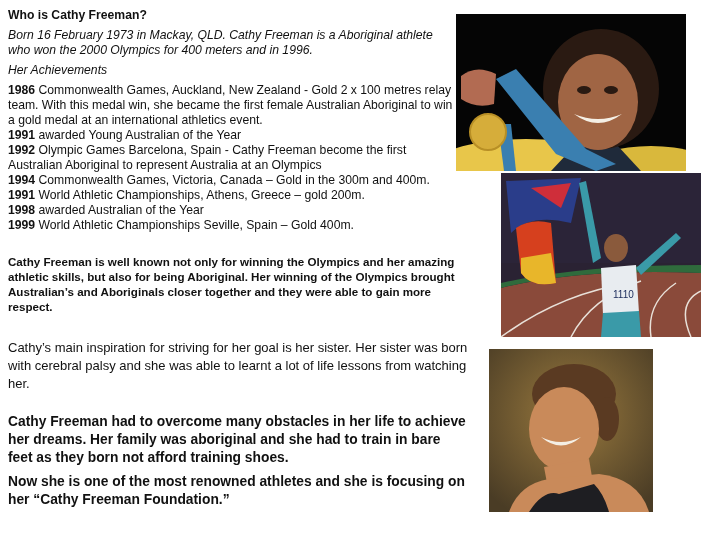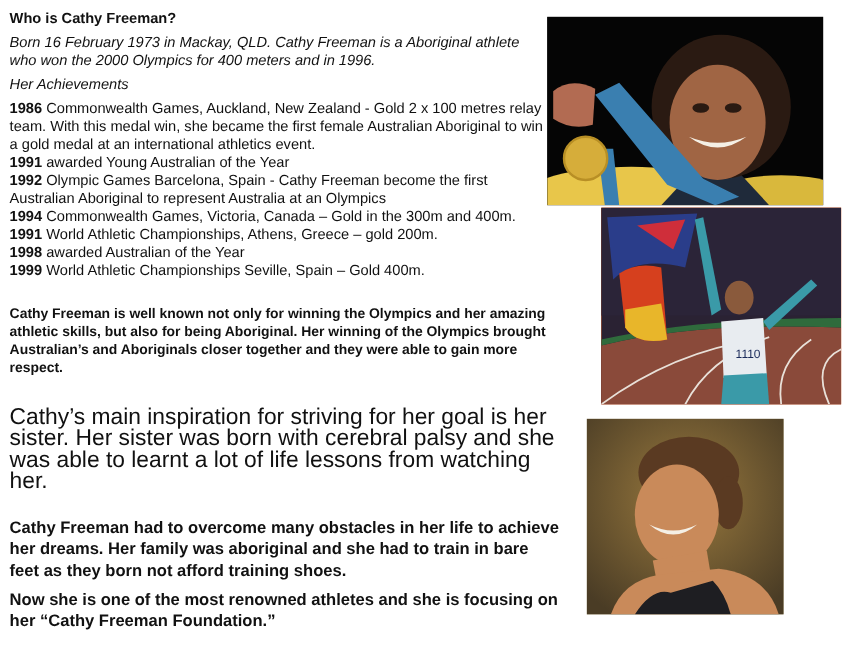--- a/index.html
+++ b/index.html
@@ -7,21 +7,21 @@
       width: 720px; height: 540px; overflow: hidden; position: relative;
       background: #ffffff; color: #111;
       font-family: "Liberation Sans", "DejaVu Sans", sans-serif;
     }
     .text-col { position: absolute; left: 8px; top: 8px; width: 450px; }
     .title { font-weight: bold; font-size: 12.2px; line-height: 15px; margin: 0 0 5px 0; }
     .p { font-size: 12.2px; line-height: 15px; margin: 0 0 5px 0; font-style: italic; }
     .ach { font-size: 12.2px; line-height: 15px; margin: 0; }
     .ach .yr { font-weight: bold; }
     .bold-para { font-weight: bold; font-size: 11.6px; line-height: 15px; margin: 21px 0 0 0; width: 450px; }
-    .big-para { font-size: 19px; line-height: 18px; margin: 25px 0 0 0; width: 460px; }
+    .big-para { font-size: 13px; line-height: 18px; margin: 25px 0 0 0; width: 460px; }
     .big-bold { font-weight: bold; font-size: 13.8px; line-height: 18px; margin: 20px 0 0 0; width: 460px; }
     .big-bold2 { font-weight: bold; font-size: 13.8px; line-height: 18px; margin: 6px 0 0 0; width: 460px; }
 
     .photo { position: absolute; overflow: hidden; }
     .photo svg { display: block; width: 100%; height: 100%; }
     #photo1 { left: 456px; top: 14px; width: 230px; height: 157px; background: #050505; }
     #photo2 { left: 501px; top: 173px; width: 200px; height: 164px; background: #c2410c; }
     #photo3 { left: 489px; top: 349px; width: 164px; height: 163px; background: #6b5a33; }
   </style>
 </head>

